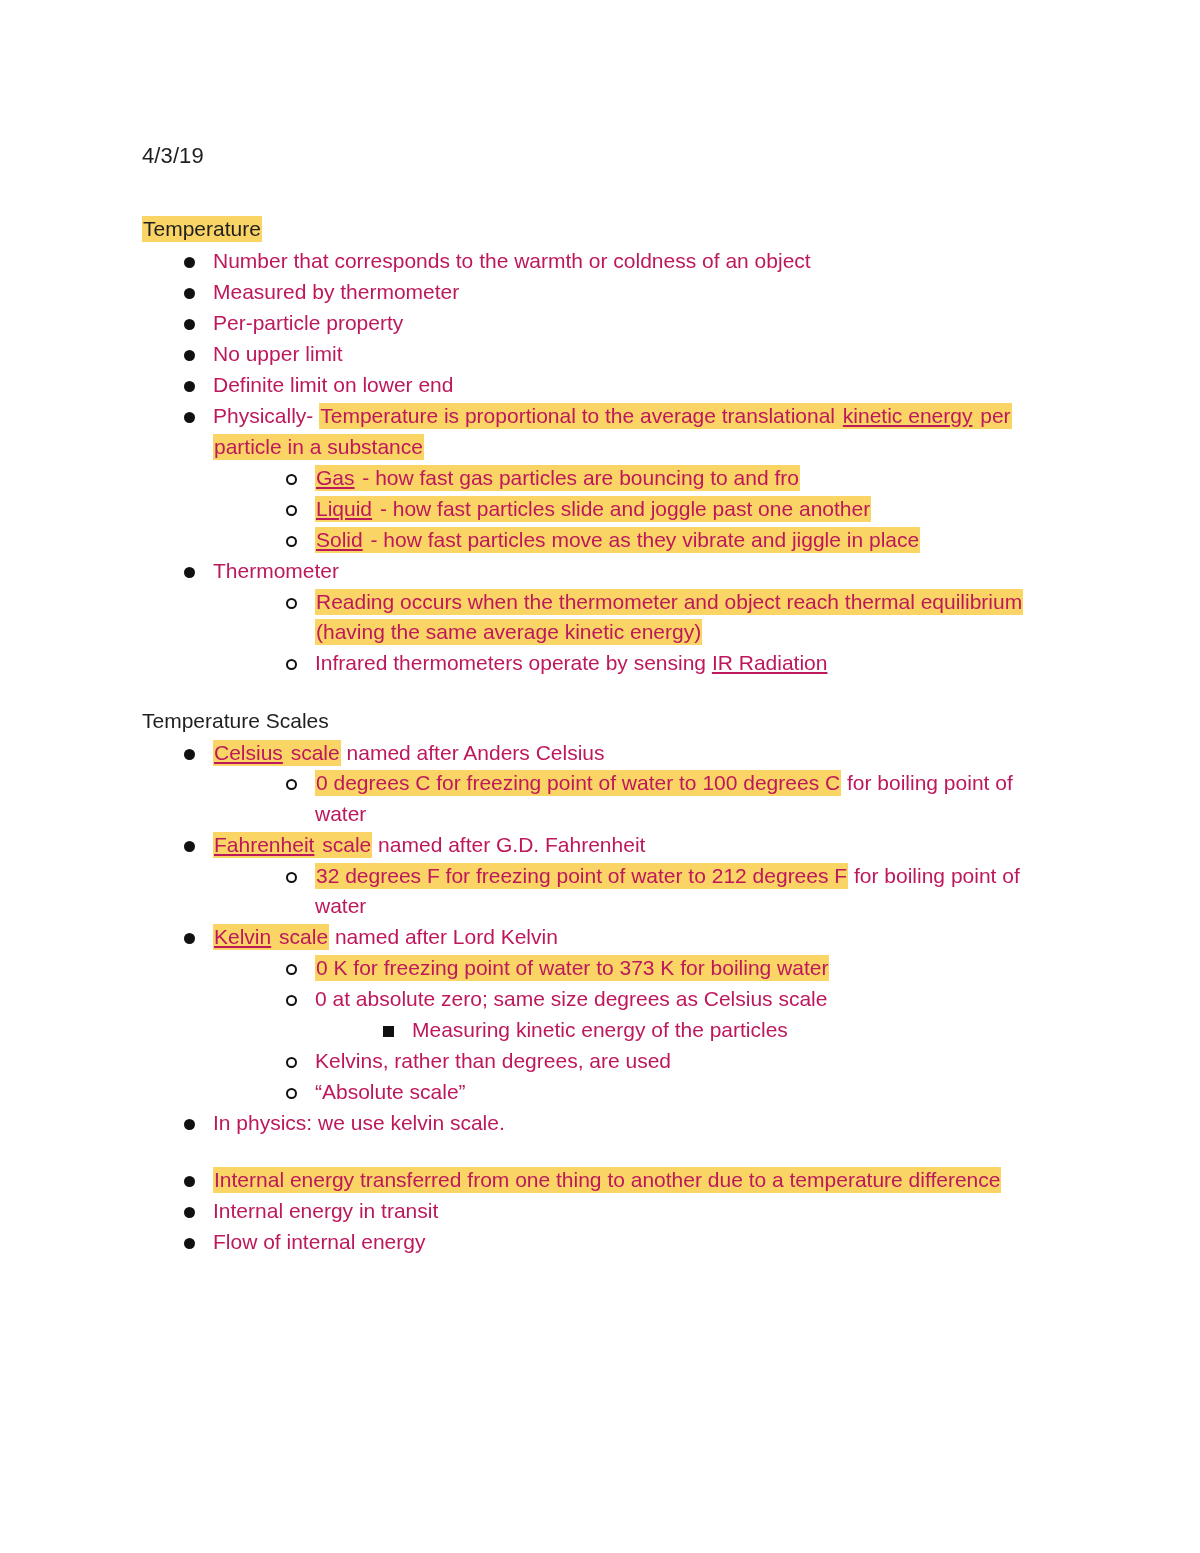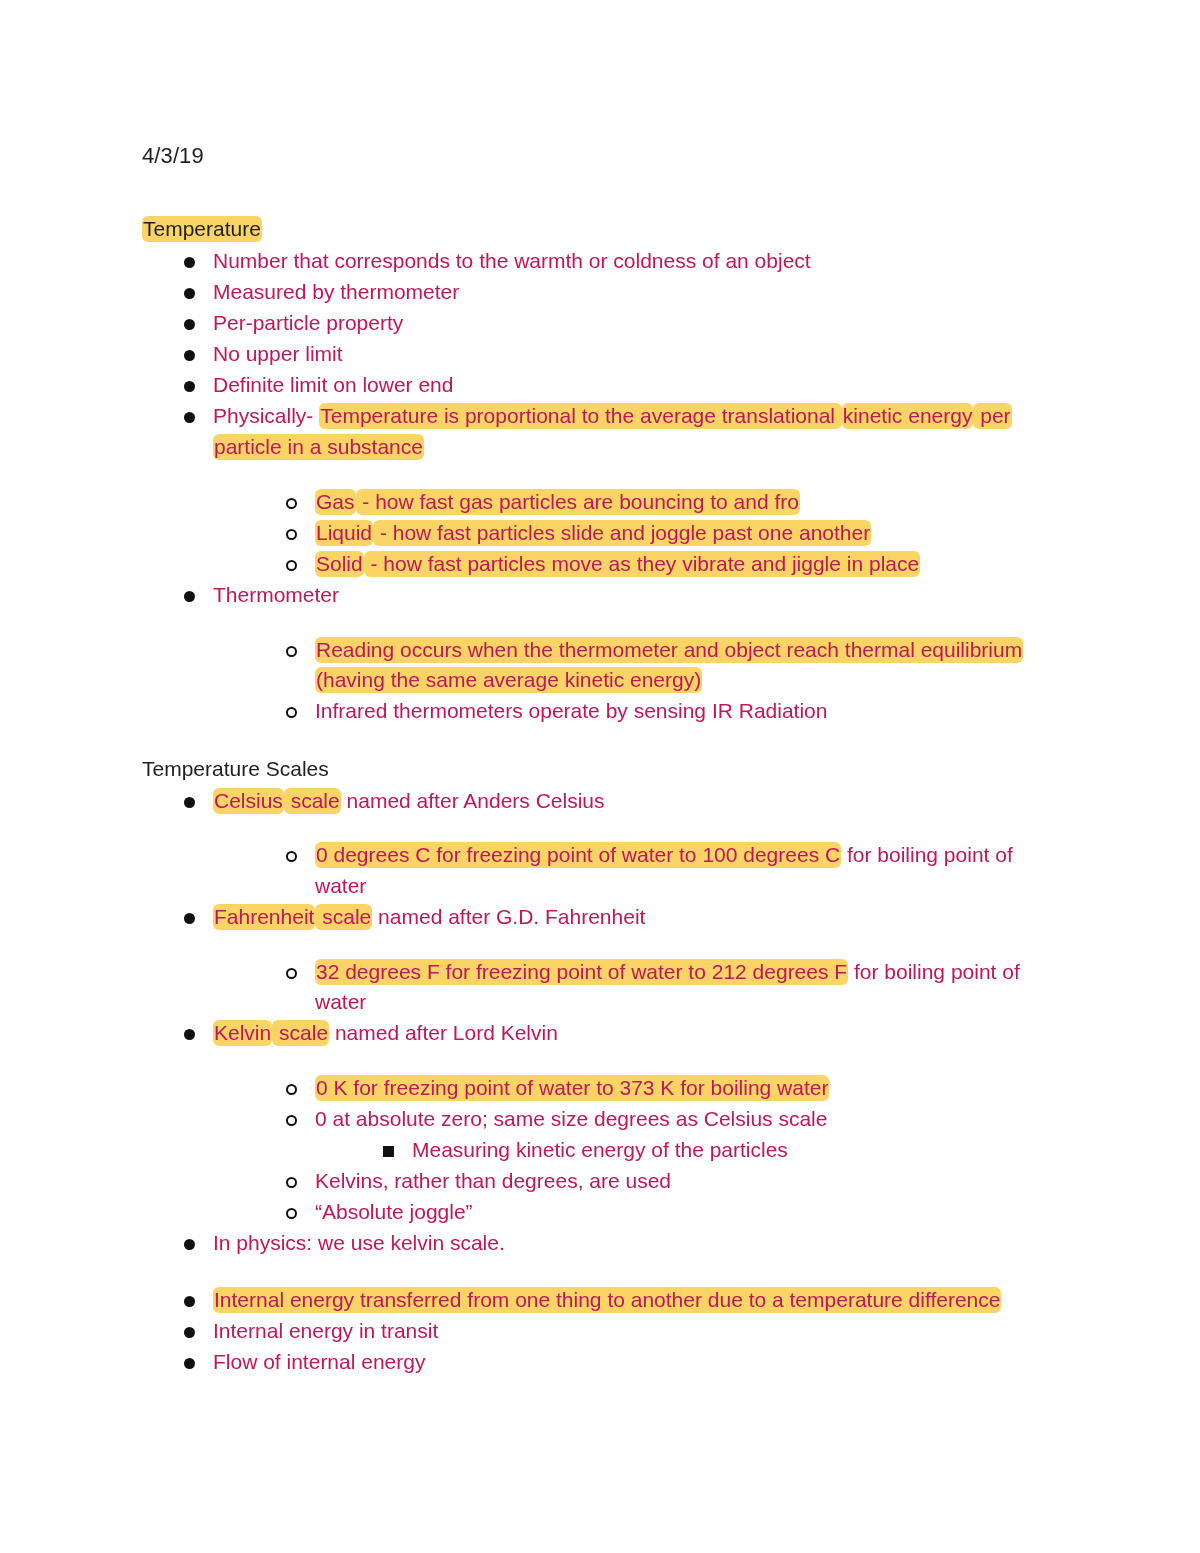--- a/index.html
+++ b/index.html
@@ -45,31 +45,30 @@
     line-height: 31px;
     margin: 0 0 2px 0;
     color: #1f1f1f;
     display: block;
   }
 
   .hl-inline {
     background: #fad464;
     padding: 1px 1px 2px 1px;
     box-decoration-break: clone;
-    border-radius: 6px;
     -webkit-box-decoration-break: clone;
   }
 
   ul.lvl1, ul.lvl2, ul.lvl3 {
     list-style: none;
     margin: 0;
     padding: 0;
   }
   ul.lvl1 { padding-left: 42px; }
-  ul.lvl2 { padding-left: 73px; margin-top: 24px; }
+  ul.lvl2 { padding-left: 73px; }
   ul.lvl3 { padding-left: 68px; }
 
   li.item {
     position: relative;
     font-size: 21px;
     line-height: 30.6px;
     color: #be185d;
     margin: 0 0 0.5px 0;
     padding-left: 29px;
   }
@@ -99,21 +98,21 @@
     background: #111111;
     width: 12px;
     height: 12px;
     top: 11px;
   }
 
   .txt {
     display: inline;
   }
 
-  .u { text-underline-offset: 2px; }
+  .u { text-decoration: underline; text-underline-offset: 2px; }
 </style>
 </head>
 <body>
 
 <div class="page">
 
   <div class="doc-date">4/3/19</div>
 
   <div id="sections-root">
       <div class="section">
@@ -143,21 +142,21 @@
             </ul></li>
           <li class="item"><span class="bullet disc"></span><span class="txt hl-inline"><span class="u">Fahrenheit</span></span><span class="txt hl-inline"> scale</span><span class="txt"> named after G.D. Fahrenheit</span><ul class="lvl2">
               <li class="item"><span class="bullet circle"></span><span class="txt hl-inline">32 degrees F for freezing point of water to 212 degrees F</span><span class="txt"> for boiling point of water</span></li>
             </ul></li>
           <li class="item"><span class="bullet disc"></span><span class="txt hl-inline"><span class="u">Kelvin</span></span><span class="txt hl-inline"> scale</span><span class="txt"> named after Lord Kelvin</span><ul class="lvl2">
               <li class="item"><span class="bullet circle"></span><span class="txt hl-inline">0 K for freezing point of water to 373 K for boiling water</span></li>
               <li class="item"><span class="bullet circle"></span><span class="txt">0 at absolute zero; same size degrees as Celsius scale</span><ul class="lvl3">
                   <li class="item"><span class="bullet square"></span><span class="txt">Measuring kinetic energy of the particles</span></li>
                 </ul></li>
               <li class="item"><span class="bullet circle"></span><span class="txt">Kelvins, rather than degrees, are used</span></li>
-              <li class="item"><span class="bullet circle"></span><span class="txt">“Absolute joggle”</span></li>
+              <li class="item"><span class="bullet circle"></span><span class="txt">“Absolute scale”</span></li>
             </ul></li>
           <li class="item"><span class="bullet disc"></span><span class="txt">In physics: we use kelvin scale.</span></li>
         </ul>
       </div>
       <div class="section">
         <ul class="lvl1">
           <li class="item"><span class="bullet disc"></span><span class="txt hl-inline">Internal energy transferred from one thing to another due to a temperature difference</span></li>
           <li class="item"><span class="bullet disc"></span><span class="txt">Internal energy in transit</span></li>
           <li class="item"><span class="bullet disc"></span><span class="txt">Flow of internal energy</span></li>
         </ul>

